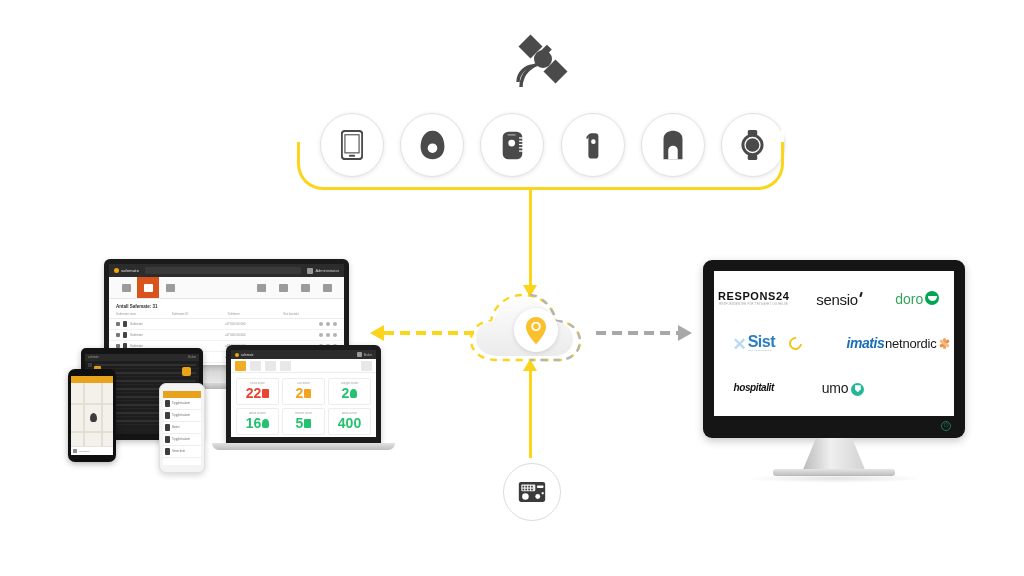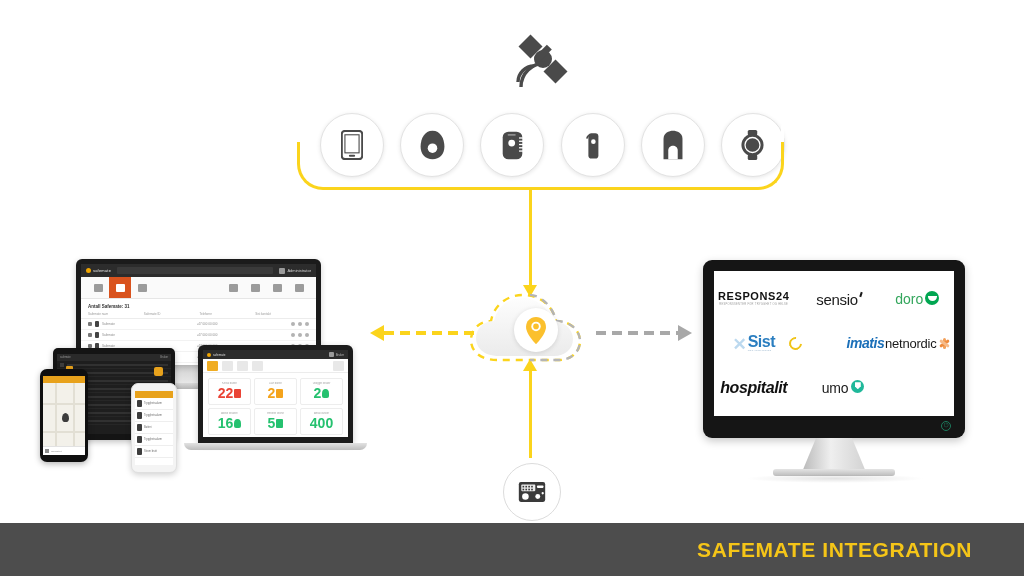--- a/index.html
+++ b/index.html
@@ -151,21 +151,21 @@
     width: 56px; height: 56px;
     border-radius: 50%;
     background: #ffffff;
     border: 1px solid #dcdcdc;
     display: flex;
     align-items: center;
     justify-content: center;
   }
 
   
-  .left-cluster { position: absolute; left: 28px; top: 250px; width: 340px; height: 225px; }
+  .left-cluster { position: absolute; left: 56px; top: 250px; width: 340px; height: 225px; }
 
   
   .lc-monitor {
     position: absolute; left: 48px; top: 9px;
     width: 245px; height: 106px;
     background: #1b1b1b;
     border-radius: 6px 6px 2px 2px;
     padding: 5px 5px 0 5px;
     box-sizing: border-box;
     box-shadow: 0 2px 6px rgba(0,0,0,0.18);
@@ -406,22 +406,22 @@
   .lg-netnordic .word { font-size:13px; color:#1a1a1a; letter-spacing:-.2px; }
   .lg-netnordic .flare {
     width:11px; height:11px; position:relative;
   }
   .lg-netnordic .flare i {
     position:absolute; left:4px; top:0; width:3px; height:11px;
     background:#f2a05a; border-radius:2px; display:block;
   }
   .lg-netnordic .flare i:nth-child(2){ transform:rotate(55deg); background:#ef8b3c; }
   .lg-netnordic .flare i:nth-child(3){ transform:rotate(-55deg); background:#f6bb8a; }
-  .lg-hospitalit { font-size:16px; font-weight:bold; color:#111; letter-spacing:-.4px; font-style:italic; }
-  .lg-umo { display:flex; align-items:flex-start; gap:3px;padding-left:12px; }
+  .lg-hospitalit { font-size:10px; font-weight:bold; color:#111; letter-spacing:-.4px; font-style:italic; }
+  .lg-umo { display:flex; align-items:flex-end; gap:3px;padding-left:12px; }
   .lg-umo .word { font-size:14px; color:#1a1a1a; letter-spacing:-.2px; }
   .lg-umo .badge {
     width:13px; height:13px; border-radius:50%; background:#1fb89a;
     position:relative;
   }
   .lg-umo .badge::before {
     content:""; position:absolute; left:3.5px; top:2.5px;
     width:6px; height:7px; background:#fff;
     clip-path: polygon(0 0, 100% 0, 100% 55%, 50% 100%, 0 55%);
   }
@@ -913,17 +913,14 @@
         </div>
 
       </div>
       <div class="rm-power">⏻</div>
     </div>
     <div class="rm-stand"></div>
     <div class="rm-base"></div>
     <div class="rm-shadow"></div>
   </div>
 
-  <div class="footer">
-    <div class="footer-title">SAFEMATE INTEGRATION</div>
-  </div>
 
 </div>
 
 </body></html>

